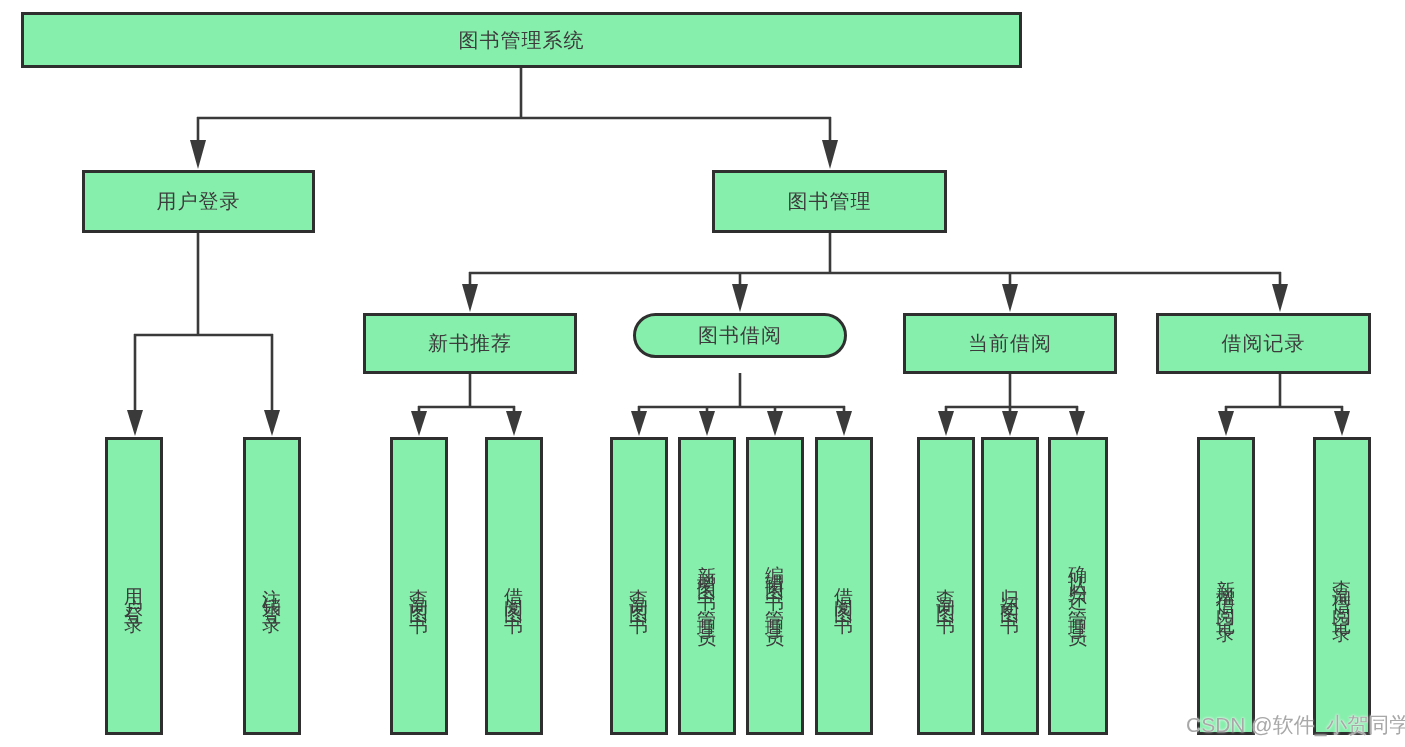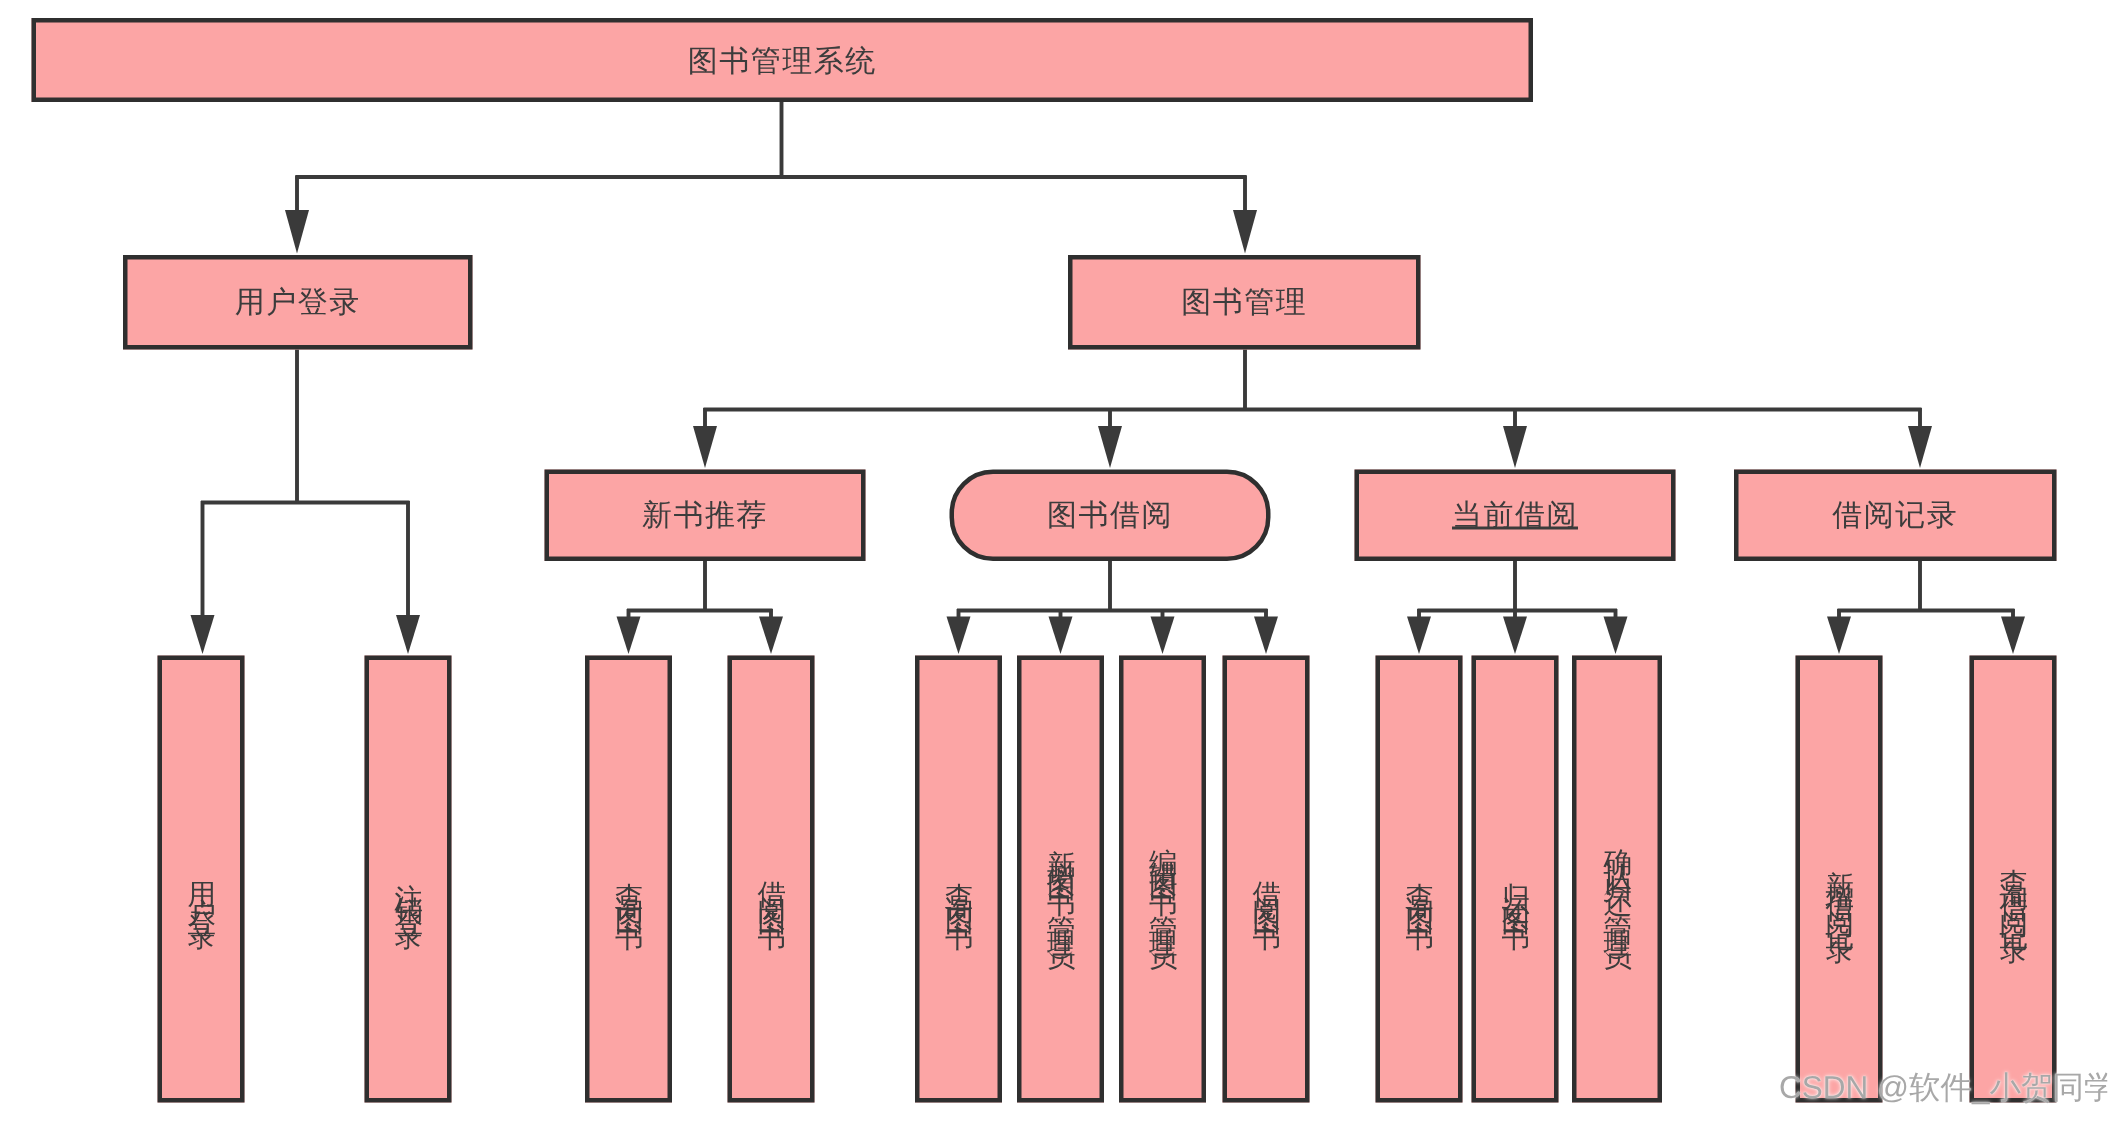--- a/index.html
+++ b/index.html
@@ -6,21 +6,21 @@
   #canvas{
     position:relative;
     width:1405px;height:747px;
     background:#ffffff;
     font-family:"Liberation Sans", sans-serif;
     overflow:hidden;
   }
   svg.connectors{position:absolute;left:0;top:0;width:1405px;height:747px;}
   .node{
     position:absolute;
-    background:#fca5a5;
+    background:#86efac;
     border:3px solid #2f2f2f;
     box-sizing:border-box;
     display:flex;align-items:center;justify-content:center;
     color:#3c3c3c;
   }
   .hnode{font-size:20px;letter-spacing:1px;}
   .vnode{
     width:58px;top:437px;height:298px;
   }
   .vnode .vlabel{
@@ -127,24 +127,24 @@
   <div class="node hnode" style="left:82px;top:170px;width:233px;height:63px;">
     <span>用户登录</span>
   </div>
   <div class="node hnode" style="left:363px;top:313px;width:214px;height:61px;">
     <span>新书推荐</span>
   </div>
 
   <div class="node hnode" style="left:712px;top:170px;width:235px;height:63px;">
     <span>图书管理</span>
   </div>
-  <div class="node hnode" style="left:633px;top:313px;width:214px;height:61px;border-radius:29px;">
+  <div class="node hnode" style="left:633px;top:313px;width:214px;height:45px;border-radius:29px;">
     <span>图书借阅</span>
   </div>
-  <div class="node hnode" style="left:903px;top:313px;width:214px;height:61px;text-decoration:underline;">
+  <div class="node hnode" style="left:903px;top:313px;width:214px;height:61px;">
     <span>当前借阅</span>
   </div>
   <div class="node hnode" style="left:1156px;top:313px;width:215px;height:61px;">
     <span>借阅记录</span>
   </div>
 
   <div class="node vnode" style="left:105px;">
     <span class="vlabel">用户登录</span>
   </div>
   <div class="node vnode" style="left:243px;">

